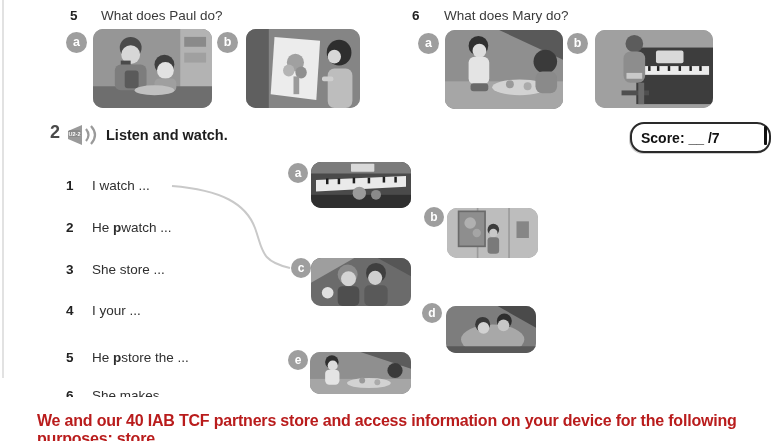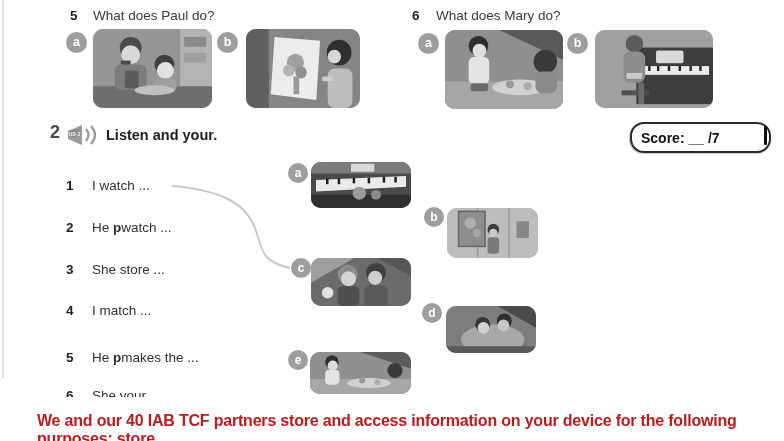--- a/index.html
+++ b/index.html
@@ -2,21 +2,21 @@
 <html><head>
 <meta charset="utf-8">
 <style>
   html,body{margin:0;padding:0;background:#fff;}
   .page{
     position:relative;width:784px;height:441px;background:#ffffff;
     font-family:"Liberation Sans",sans-serif;color:#2b2b2b;overflow:hidden;
   }
   .edge-line{position:absolute;left:2px;top:0;width:2px;height:378px;background:#e2e2e2;}
   .qnum{position:absolute;font-weight:bold;font-size:13.5px;color:#222;}
-  .qtext{position:absolute;font-size:13.5px;color:#3a3a3a;}
+  .qtext{position:absolute;font-size:13.5px;color:#3a3a3a;margin-left:8px;}
   .circle{
     position:absolute;width:21px;height:21px;border-radius:50%;
     background:#9e9e9e;color:#fff;font-weight:bold;font-size:12.5px;
     display:flex;align-items:center;justify-content:center;line-height:1;
   }
   .circle-sm{width:20px;height:20px;font-size:12px;}
   .img-card{position:absolute;border-radius:10px;overflow:hidden;background:#9a9a9a;}
   .img-card svg{display:block;width:100%;height:100%;}
   .ex-num{position:absolute;font-weight:bold;font-size:18px;color:#4a4a4a;}
   .ex-title{position:absolute;font-weight:bold;font-size:14.5px;color:#1e1e1e;}
@@ -131,21 +131,21 @@
   <span class="ex-num" style="left:50px;top:122px;">2</span>
   <div class="audio-icon" style="left:66px;top:121px;width:36px;height:28px;">
     <svg viewBox="0 0 36 28" width="36" height="28">
       <polygon points="2,10 16,4 16,24 2,18" fill="#9a9a9a"></polygon>
       <rect x="2" y="9" width="13" height="7" rx="3" fill="#8a8a8a"></rect>
       <text x="8.5" y="14.8" font-size="5.5" font-weight="bold" fill="#ffffff" text-anchor="middle" font-family="Liberation Sans, sans-serif">U2-2</text>
       <path d="M20 8 q5 6 0 12" stroke="#9a9a9a" stroke-width="2.2" fill="none"></path>
       <path d="M25 5 q8 9 0 18" stroke="#9a9a9a" stroke-width="2.2" fill="none"></path>
     </svg>
   </div>
-  <span class="ex-title" style="left:106px;top:127px;">Listen and your.</span>
+  <span class="ex-title" style="left:106px;top:127px;">Listen and watch.</span>
 
   <div class="score-box">
     <span class="score-text">Score: __ /7</span>
     <div class="caret"></div>
   </div>
 
   <div class="list-clip">
     <div class="list-row" style="top:8px;">
       <span class="n">1</span>
       <span class="t"><span>I watch ...</span><b></b><span></span></span>
@@ -153,29 +153,29 @@
     <div class="list-row" style="top:50px;">
       <span class="n">2</span>
       <span class="t"><span>He </span><b>p</b><span>watch ...</span></span>
     </div>
     <div class="list-row" style="top:92px;">
       <span class="n">3</span>
       <span class="t"><span>She store ...</span><b></b><span></span></span>
     </div>
     <div class="list-row" style="top:133px;">
       <span class="n">4</span>
-      <span class="t"><span>I match ...</span><b></b><span></span></span>
+      <span class="t"><span>I your ...</span><b></b><span></span></span>
     </div>
     <div class="list-row" style="top:180px;">
       <span class="n">5</span>
-      <span class="t"><span>He </span><b>p</b><span>makes the ...</span></span>
+      <span class="t"><span>He </span><b>p</b><span>store the ...</span></span>
     </div>
     <div class="list-row" style="top:218px;">
       <span class="n">6</span>
-      <span class="t"><span>She your ...</span><b></b><span></span></span>
+      <span class="t"><span>She makes ...</span><b></b><span></span></span>
     </div>
   </div>
 
   <svg class="connector">
     <path d="M172,186 C222,190 246,204 255,228 C263,250 260,261 290,268" stroke="#c9c9c9" stroke-width="2" fill="none"></path>
   </svg>
 
   <div class="circle circle-sm" style="left:288px;top:163px;">a</div>
   <div class="img-card" style="left:311px;top:162px;width:100px;height:46px;">
     <svg viewBox="0 0 120 56" preserveAspectRatio="none">

